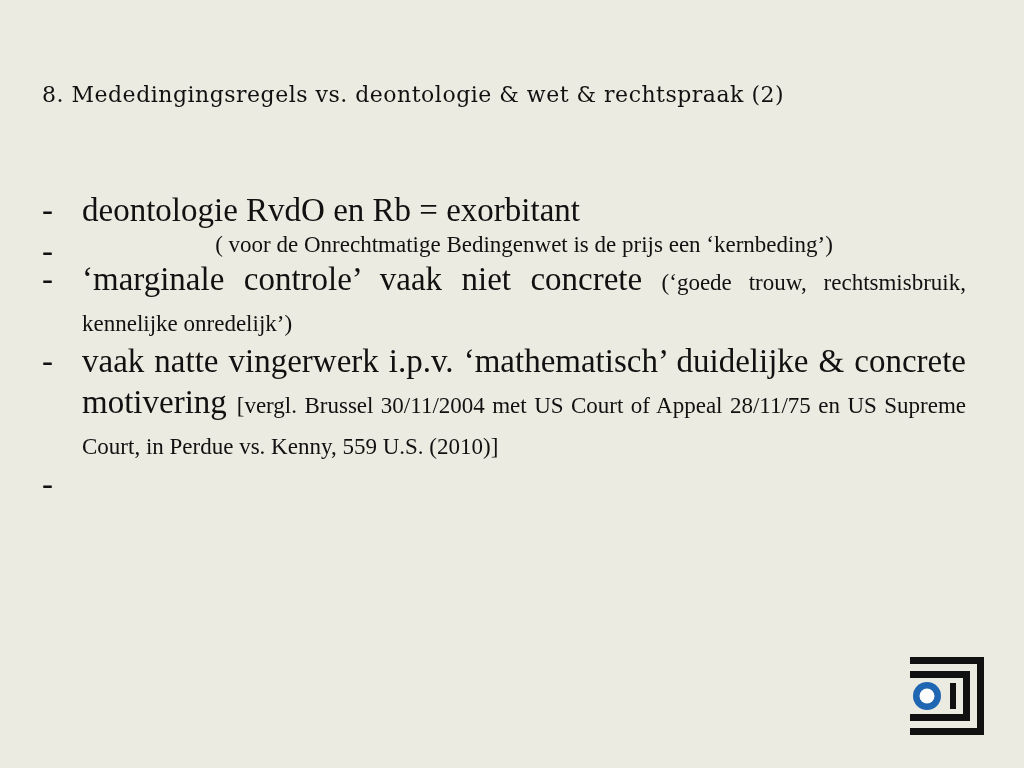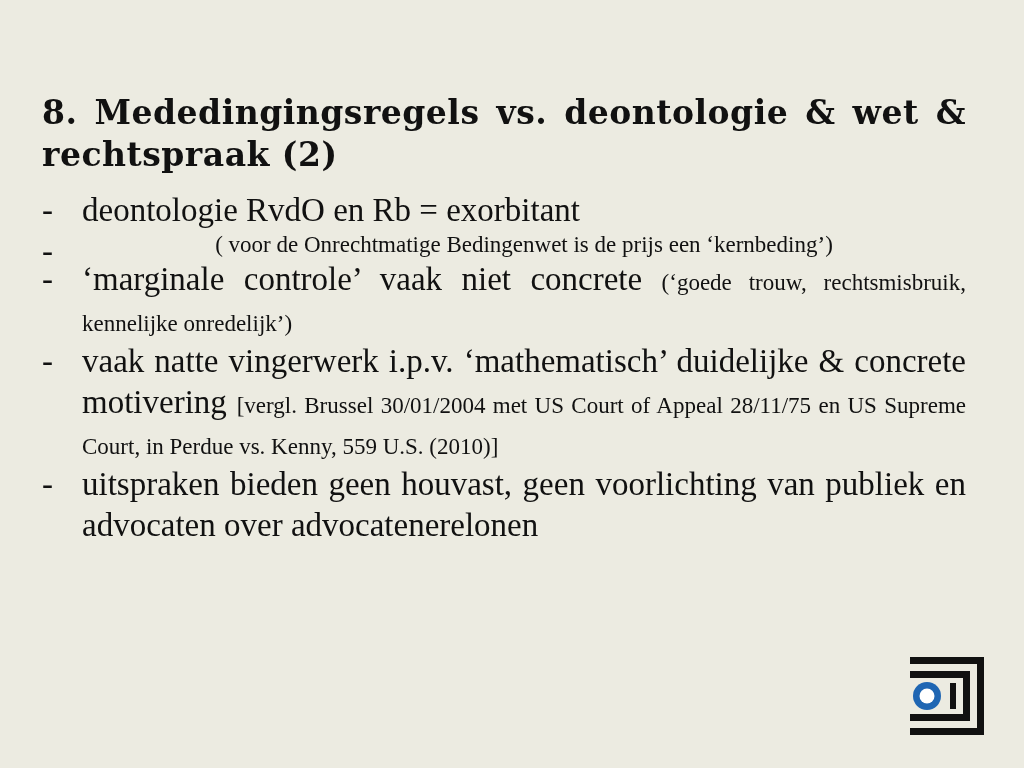--- a/index.html
+++ b/index.html
@@ -4,23 +4,23 @@
 <style>
   html, body { margin:0; padding:0; }
   body {
     width:1024px; height:768px; overflow:hidden;
     background:#ecebe1;
     font-family:"DejaVu Serif", serif;
     color:#111;
     position:relative;
   }
   .title {
-    position:absolute; left:42px; top:92px; width:924px;
+    position:absolute; left:42px; top:74px; width:924px;
     font-family:"DejaVu Serif", serif;
-    font-weight:bold; font-size:33px; line-height:42px;
+    font-weight:normal; font-size:22px; line-height:42px;
     text-align:justify; text-align-last:left;
     letter-spacing:0.5px;
     margin:0;
   }
   .bullets {
     position:absolute; left:42px; top:190px; width:924px;
     margin:0; padding:0; list-style:none;
   }
   .bullet {
     position:relative; padding-left:40px;
@@ -56,25 +56,24 @@
     <span class="sub">( voor de Onrechtmatige Bedingenwet is de prijs een ‘kernbeding’)</span>
   </li>
   <li class="bullet">
     <span class="dash">-</span>
     <span>‘marginale controle’ vaak niet concrete</span>
     <span class="small">(‘goede trouw, rechtsmisbruik, kennelijke onredelijk’)</span>
   </li>
   <li class="bullet">
     <span class="dash">-</span>
     <span>vaak natte vingerwerk i.p.v. ‘mathematisch’ duidelijke &amp; concrete motivering</span>
-    <span class="small">[vergl. Brussel 30/01/2004 met US Court of Appeal 28/11/75 en US Supreme Court, in Perdue vs. Kenny, 559 U.S. (2010)]</span>
+    <span class="small">[vergl. Brussel 30/11/2004 met US Court of Appeal 28/11/75 en US Supreme Court, in Perdue vs. Kenny, 559 U.S. (2010)]</span>
   </li>
   <li class="bullet">
     <span class="dash">-</span>
-    <span>uitspraken bieden geen houvast, geen voorlichting van publiek en advocaten over advocatenerelonen</span>
   </li>
 </ul>
 
 <div class="logo">
   <svg width="78" height="82" viewBox="0 0 78 82">
     <rect x="2" y="2" width="74" height="7" fill="#111"></rect>
     <rect x="69" y="2" width="7" height="78" fill="#111"></rect>
     <rect x="2" y="73" width="74" height="7" fill="#111"></rect>
     <rect x="2" y="16" width="60" height="7" fill="#111"></rect>
     <rect x="55" y="16" width="7" height="50" fill="#111"></rect>

